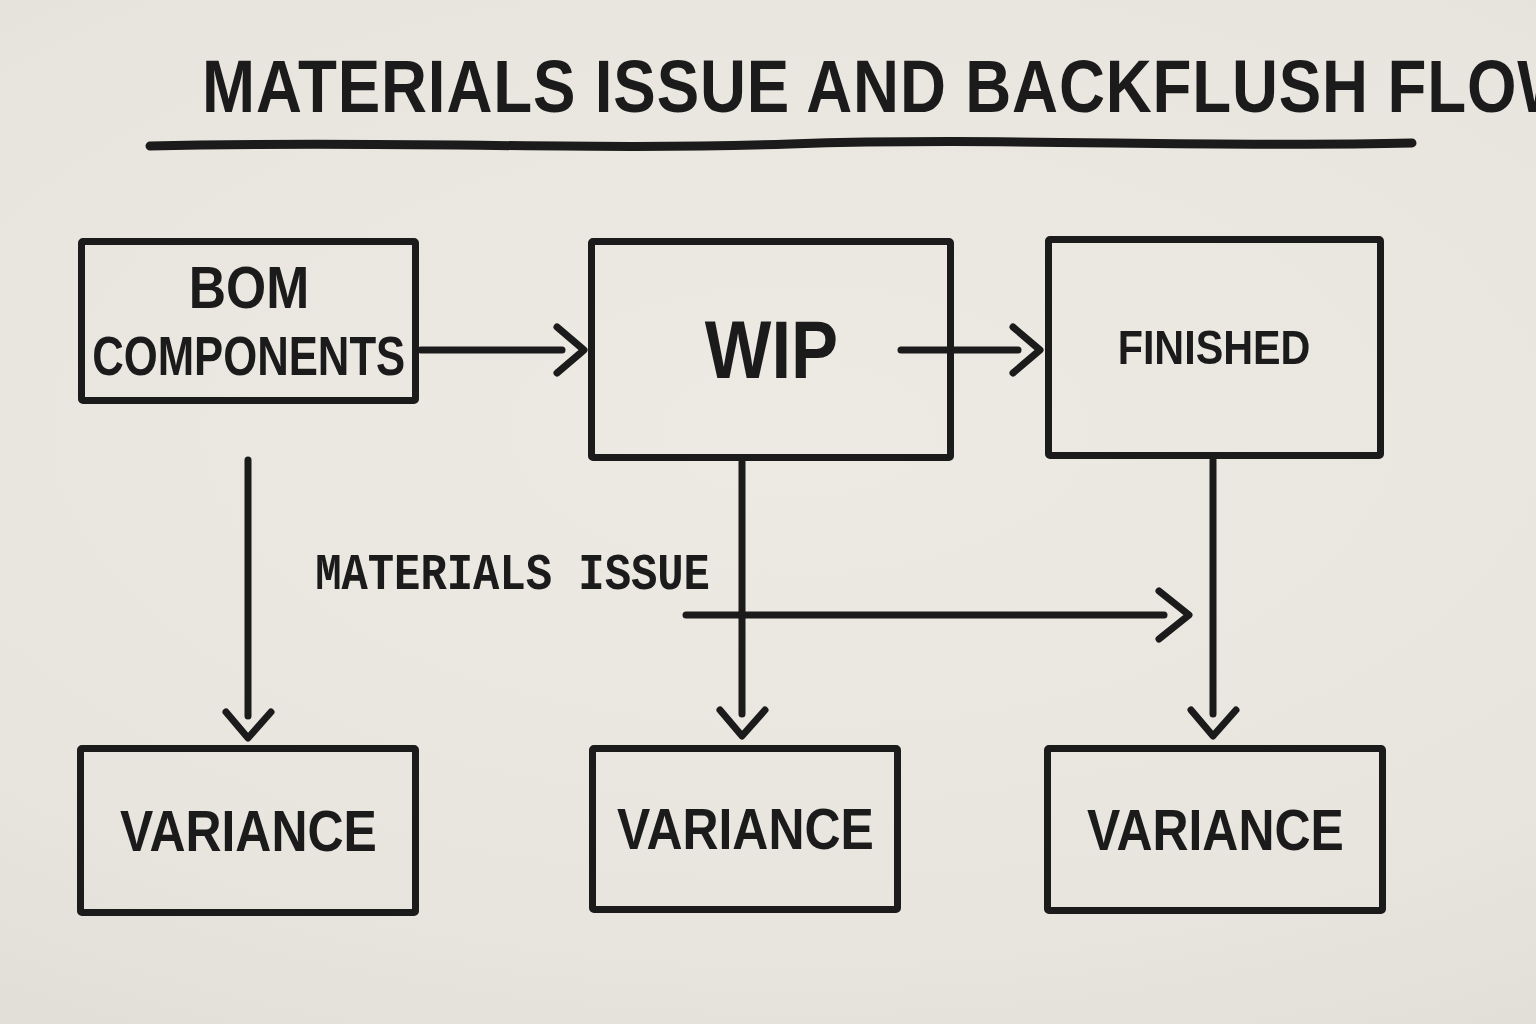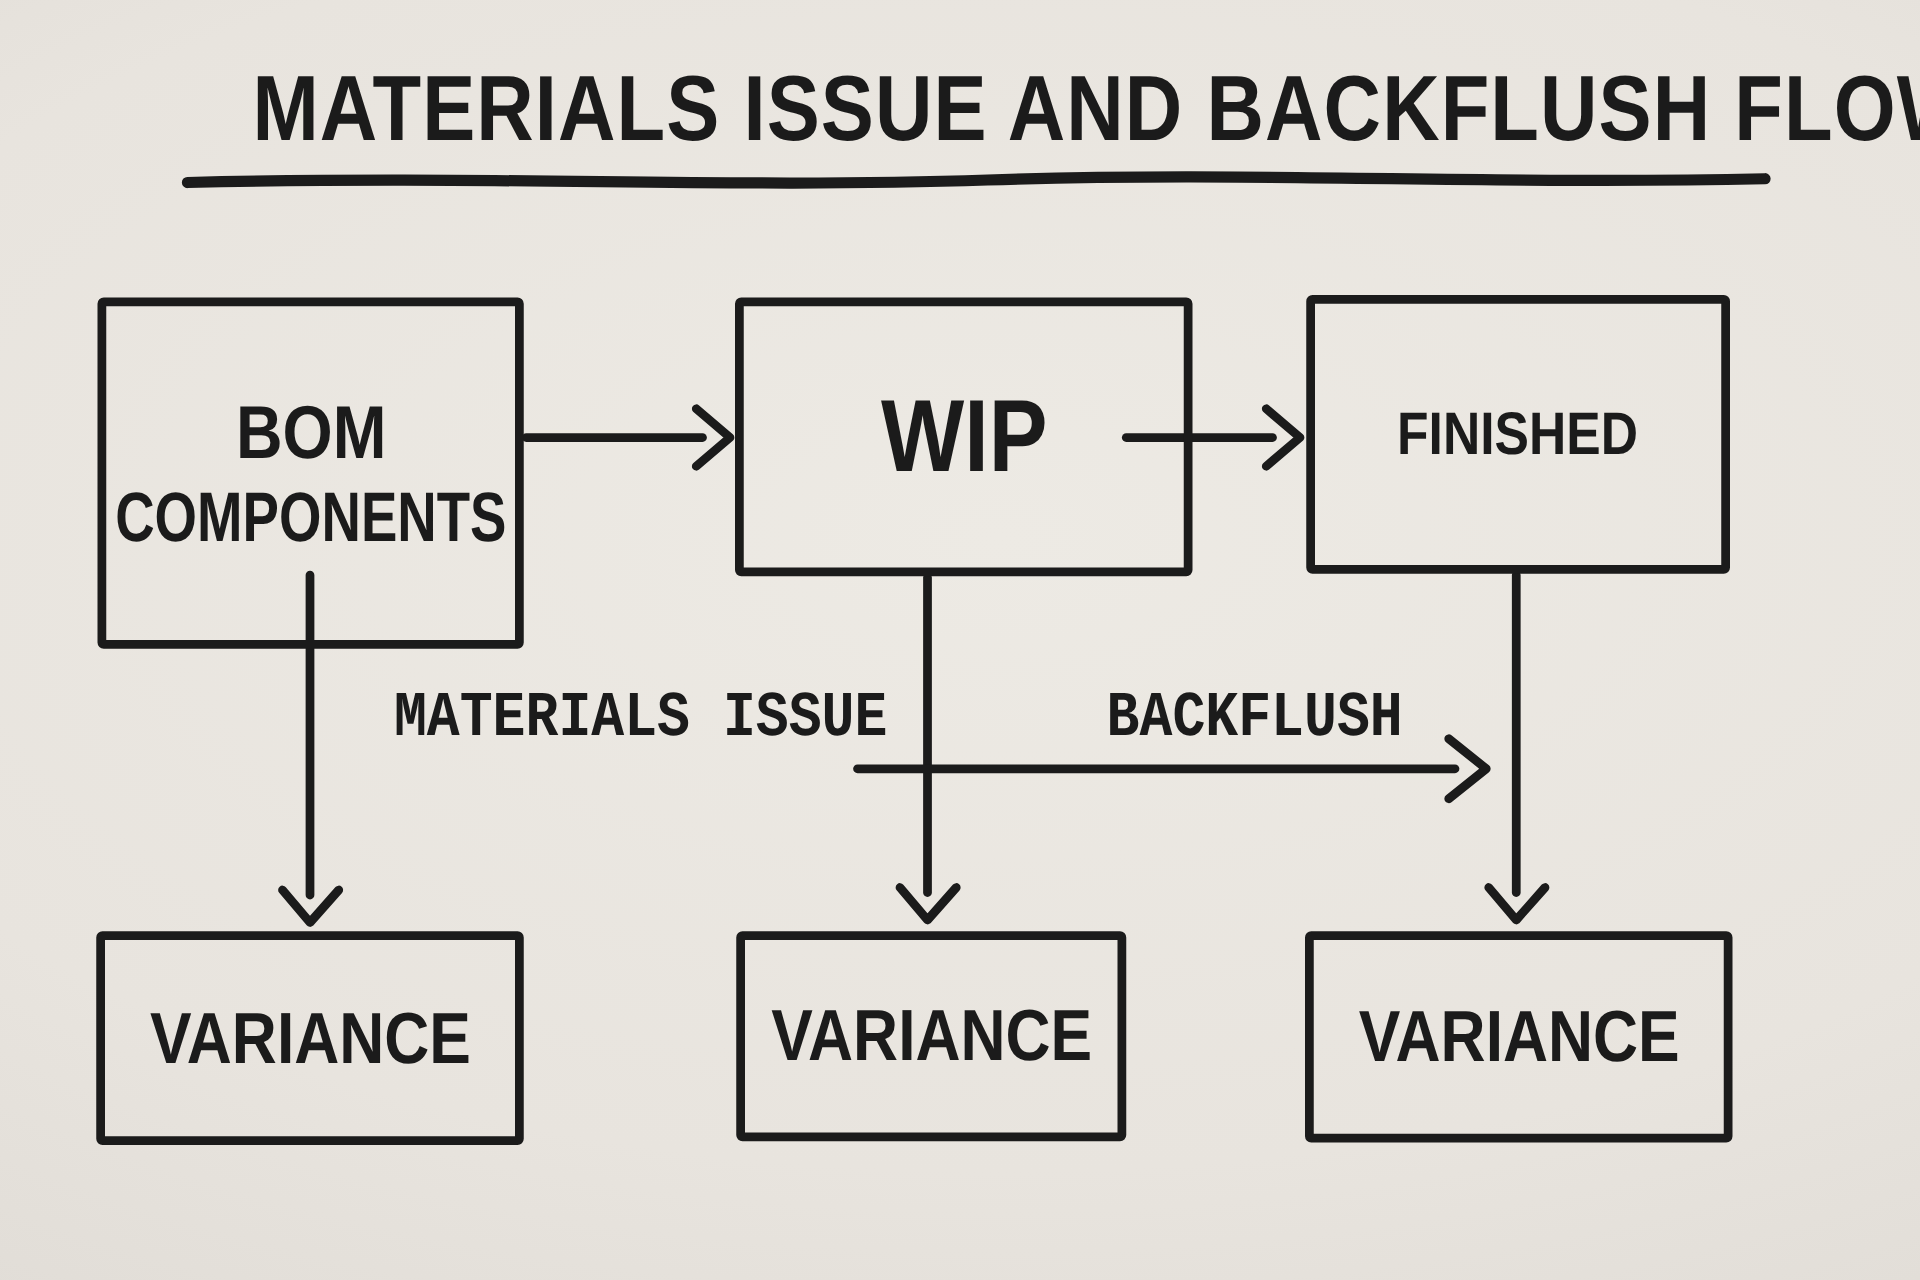--- a/index.html
+++ b/index.html
@@ -55,21 +55,21 @@
     text-align:center;
     font-weight:bold;
   }
   .node .line{
     display:block;
     white-space:nowrap;
     line-height:1;
   }
   .squish{display:inline-block;transform:scaleX(0.86);transform-origin:center;}
   .squish-tight{display:inline-block;transform:scaleX(0.78);transform-origin:center;}
-  .node-bom{left:78px;top:238px;width:341px;height:281px;font-size:60px;}
+  .node-bom{left:78px;top:238px;width:341px;height:166px;font-size:60px;}
   .node-bom .line2{font-size:56px;}
   .node-wip{left:588px;top:238px;width:366px;height:223px;font-size:82px;}
   .node-fg{left:1045px;top:236px;width:339px;height:223px;font-size:48px;}
   .node-var1{left:77px;top:745px;width:342px;height:171px;font-size:58px;}
   .node-var2{left:589px;top:745px;width:312px;height:168px;font-size:58px;}
   .node-var3{left:1044px;top:745px;width:342px;height:169px;font-size:58px;}
   
   .edge-label{
     position:absolute;
     font-weight:bold;
@@ -135,23 +135,20 @@
     <span class="line"><span class="squish">WIP</span></span>
   </div>
 
   <div class="node node-fg">
     <span class="line"><span class="squish">FINISHED</span></span>
   </div>
 
   <div class="edge-label label-materials-issue">
     <span class="squish">MATERIALS ISSUE</span>
   </div>
-  <div class="edge-label label-backflush">
-    <span class="squish">BACKFLUSH</span>
-  </div>
 
   <div class="node node-var1">
     <span class="line"><span class="squish">VARIANCE</span></span>
   </div>
 
   <div class="node node-var2">
     <span class="line"><span class="squish">VARIANCE</span></span>
   </div>
 
   <div class="node node-var3">

